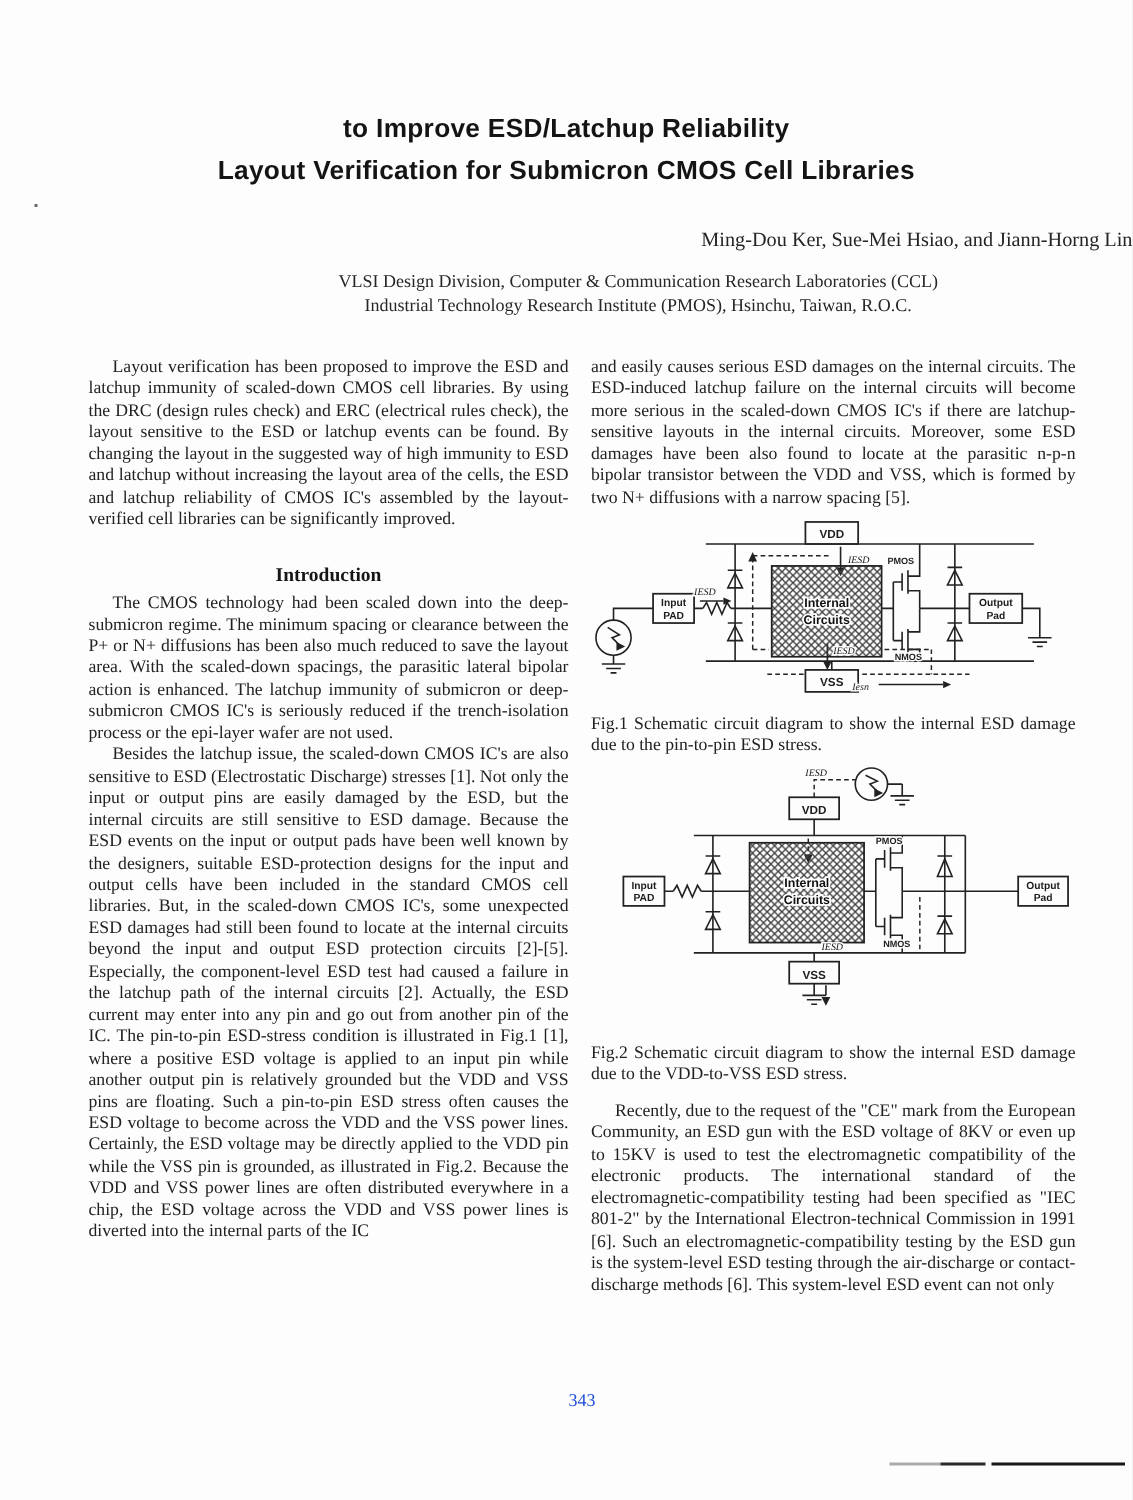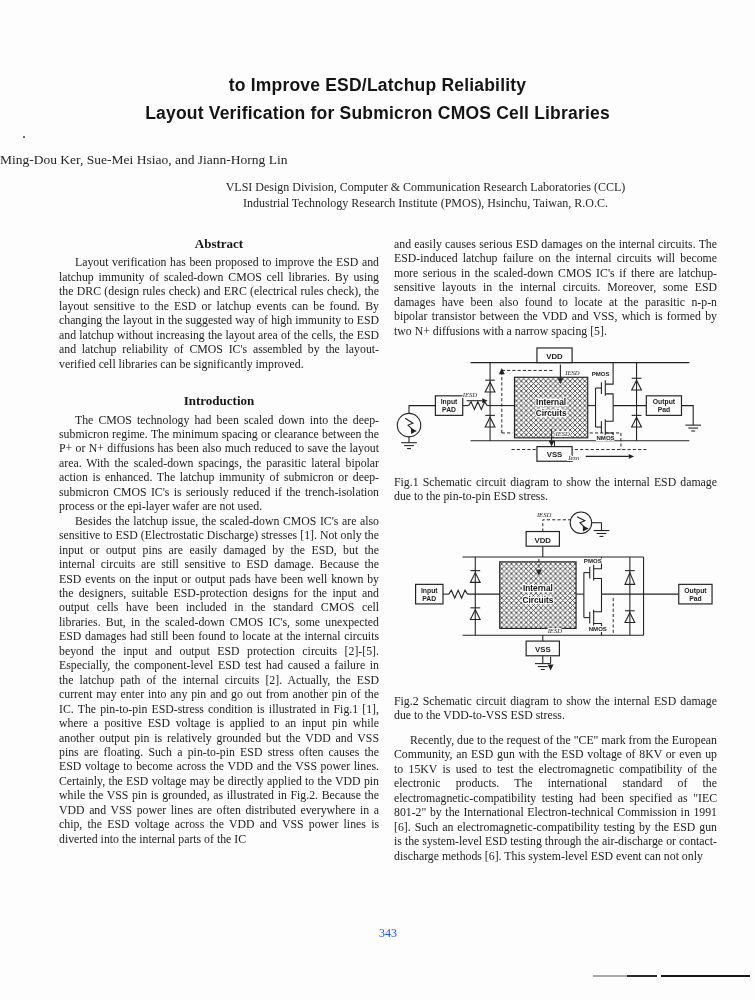--- a/index.html
+++ b/index.html
@@ -7,21 +7,21 @@
     position:relative; width:755px; height:1000px; margin:0 auto;
     background:#fdfdfd; color:#1f1f1f; overflow:hidden;
     font-family:"Liberation Serif", serif;
   }
   .title-block {
     position:absolute; top:72px; left:0; width:755px; text-align:center;
     font-family:"Liberation Sans", sans-serif; font-weight:bold;
     font-size:17.5px; line-height:27.5px; color:#141414; letter-spacing:0.2px;
   }
   .authors {
-    position:absolute; top:152px; left:0; width:755px; text-align:left;
+    position:absolute; top:152px; left:0; width:755px; text-align:right;
     font-size:13.5px; color:#242424;
   }
   .affil {
     position:absolute; top:180px; left:0; width:755px; text-align:center;
     font-size:12px; line-height:15.5px; color:#262626;padding-left:48px;
   }
   .col {
     position:absolute; top:237px; text-align:justify;
     font-size:11.8px; line-height:14.45px; color:#212121;
   }
@@ -71,21 +71,20 @@
   </div>
 
   <div class="authors">Ming-Dou Ker, Sue-Mei Hsiao, and Jiann-Horng Lin</div>
 
   <div class="affil">
     <div>VLSI Design Division, Computer &amp; Communication Research Laboratories (CCL)</div>
     <div>Industrial Technology Research Institute (PMOS), Hsinchu, Taiwan, R.O.C.</div>
   </div>
 
   <div class="col col-left">
-    <div class="section-heading">Abstract</div>
     <p>Layout verification has been proposed to improve the ESD and latchup immunity of scaled-down CMOS cell libraries. By using the DRC (design rules check) and ERC (electrical rules check), the layout sensitive to the ESD or latchup events can be found. By changing the layout in the suggested way of high immunity to ESD and latchup without increasing the layout area of the cells, the ESD and latchup reliability of CMOS IC's assembled by the layout-verified cell libraries can be significantly improved.</p>
     <div class="section-heading intro">Introduction</div>
     <p>The CMOS technology had been scaled down into the deep-submicron regime. The minimum spacing or clearance between the P+ or N+ diffusions has been also much reduced to save the layout area. With the scaled-down spacings, the parasitic lateral bipolar action is enhanced. The latchup immunity of submicron or deep-submicron CMOS IC's is seriously reduced if the trench-isolation process or the epi-layer wafer are not used.</p>
     <p>Besides the latchup issue, the scaled-down CMOS IC's are also sensitive to ESD (Electrostatic Discharge) stresses [1]. Not only the input or output pins are easily damaged by the ESD, but the internal circuits are still sensitive to ESD damage. Because the ESD events on the input or output pads have been well known by the designers, suitable ESD-protection designs for the input and output cells have been included in the standard CMOS cell libraries. But, in the scaled-down CMOS IC's, some unexpected ESD damages had still been found to locate at the internal circuits beyond the input and output ESD protection circuits [2]-[5]. Especially, the component-level ESD test had caused a failure in the latchup path of the internal circuits [2]. Actually, the ESD current may enter into any pin and go out from another pin of the IC. The pin-to-pin ESD-stress condition is illustrated in Fig.1 [1], where a positive ESD voltage is applied to an input pin while another output pin is relatively grounded but the VDD and VSS pins are floating. Such a pin-to-pin ESD stress often causes the ESD voltage to become across the VDD and the VSS power lines. Certainly, the ESD voltage may be directly applied to the VDD pin while the VSS pin is grounded, as illustrated in Fig.2. Because the VDD and VSS power lines are often distributed everywhere in a chip, the ESD voltage across the VDD and VSS power lines is diverted into the internal parts of the IC</p>
   </div>
 
   <div class="col col-right">
     <p class="noindent">and easily causes serious ESD damages on the internal circuits. The ESD-induced latchup failure on the internal circuits will become more serious in the scaled-down CMOS IC's if there are latchup-sensitive layouts in the internal circuits. Moreover, some ESD damages have been also found to locate at the parasitic n-p-n bipolar transistor between the VDD and VSS, which is formed by two N+ diffusions with a narrow spacing [5].</p>
 
     <figure class="fig1-wrap">

